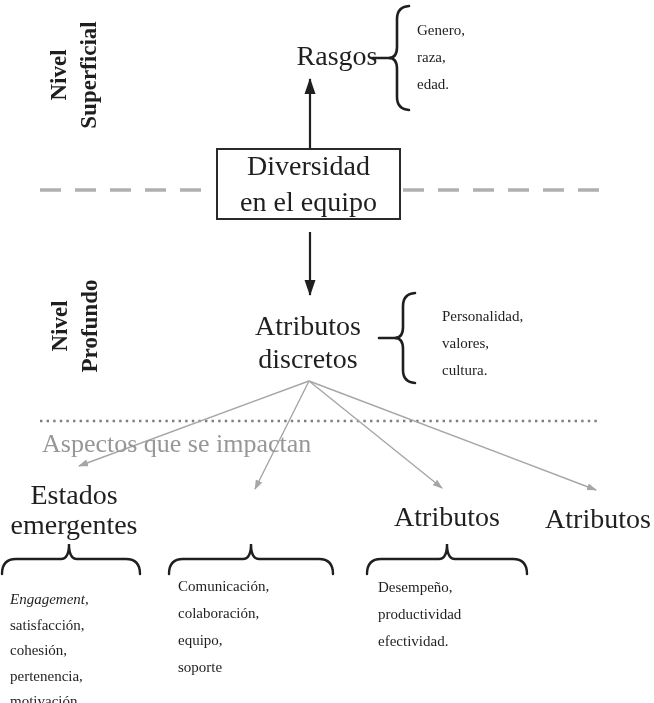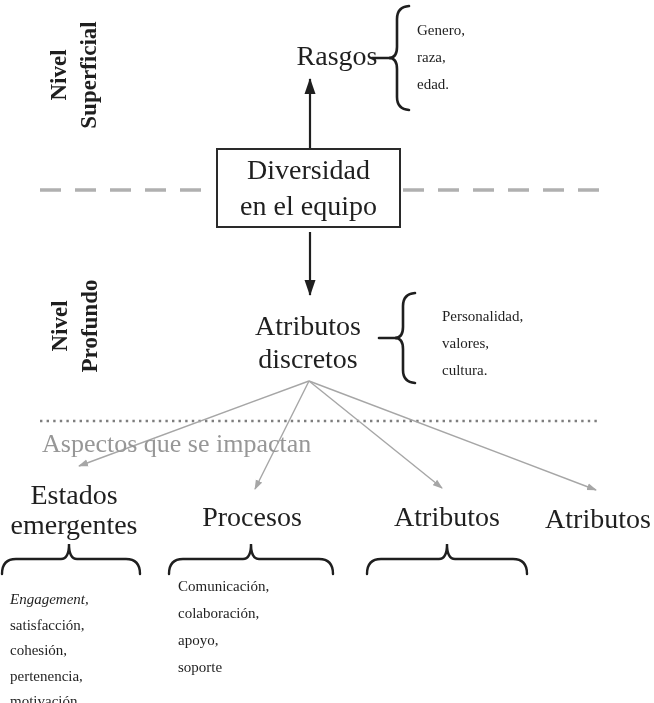--- a/index.html
+++ b/index.html
@@ -12,21 +12,21 @@
   .ml{white-space:pre-line;}
   .center-anchor{transform:translate(-50%,-50%);text-align:center;}
   .big{font-size:28px;line-height:31px;}
   .list{font-size:15px;line-height:27px;}
   .rot{
     font-size:23px;font-weight:bold;line-height:30px;text-align:center;
     transform:translate(-50%,-50%) rotate(-90deg);transform-origin:center;
   }
   .caption{font-size:26px;color:#979797;}
   #diversity-box{
-    left:216px;top:148px;width:185px;height:80px;
+    left:216px;top:148px;width:185px;height:72px;
     border:2.5px solid #2a2a2a;background:#fff;
     display:flex;align-items:center;justify-content:center;
     font-size:28px;line-height:36px;text-align:center;
   }
   .italic-line{font-style:italic;}
   svg{position:absolute;left:0;top:0;}
 </style>
 </head>
 <body>
 
@@ -111,33 +111,35 @@
 
   <div class="abs list ml" style="left:442px;top:303px;">Personalidad,
 valores,
 cultura.</div>
 
   <div class="abs caption" style="left:42px;top:429px;">Aspectos que se impactan</div>
 
   <div class="abs big center-anchor ml" style="left:74px;top:510px;line-height:30px;">Estados
 emergentes</div>
 
-  <div class="abs big center-anchor" style="left:252px;top:516px;">Procesos</div>
 
   <div class="abs big center-anchor" style="left:447px;top:516px;">Atributos</div>
 
   <div class="abs big center-anchor" style="left:598px;top:518px;">Atributos</div>
 
   <div class="abs list" style="left:10px;top:575px;line-height:25.5px;margin-top:12px;">
     <div class="italic-line">Engagement,</div>
     <div class="ml">satisfacción,
 cohesión,
 pertenencia,
 motivación .</div>
   </div>
 
   <div class="abs list ml" style="left:178px;top:573px;">Comunicación,
 colaboración,
-apoyo,
+equipo,
 soporte</div>
 
+  <div class="abs list ml" style="left:378px;top:574px;">Desempeño,
+productividad
+efectividad.</div>
 
 </div>
 
 </body></html>

